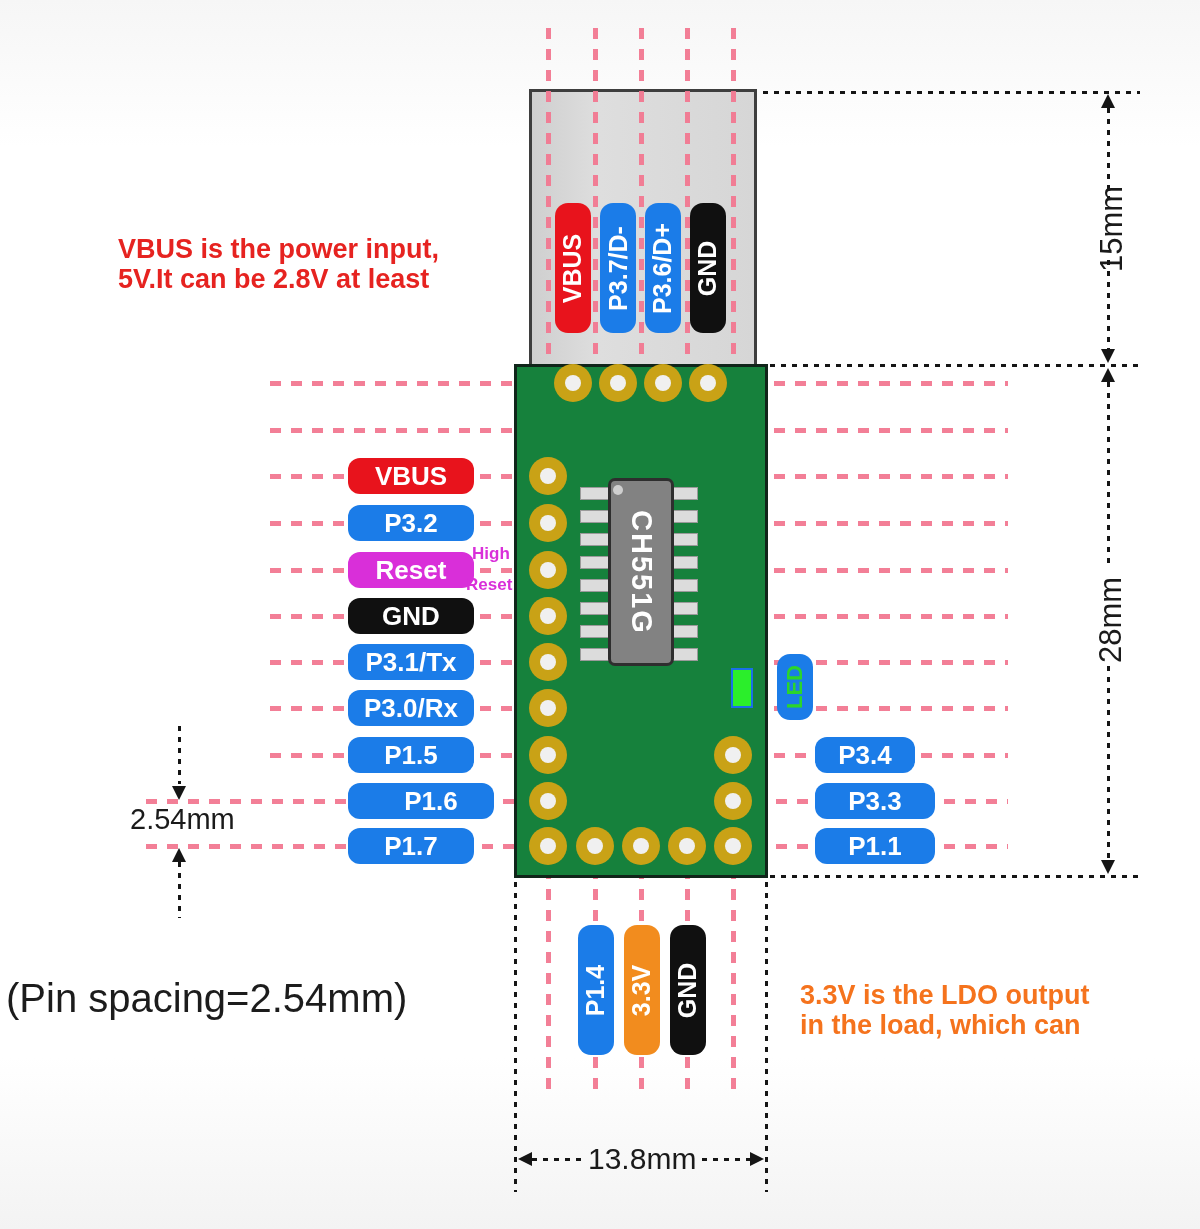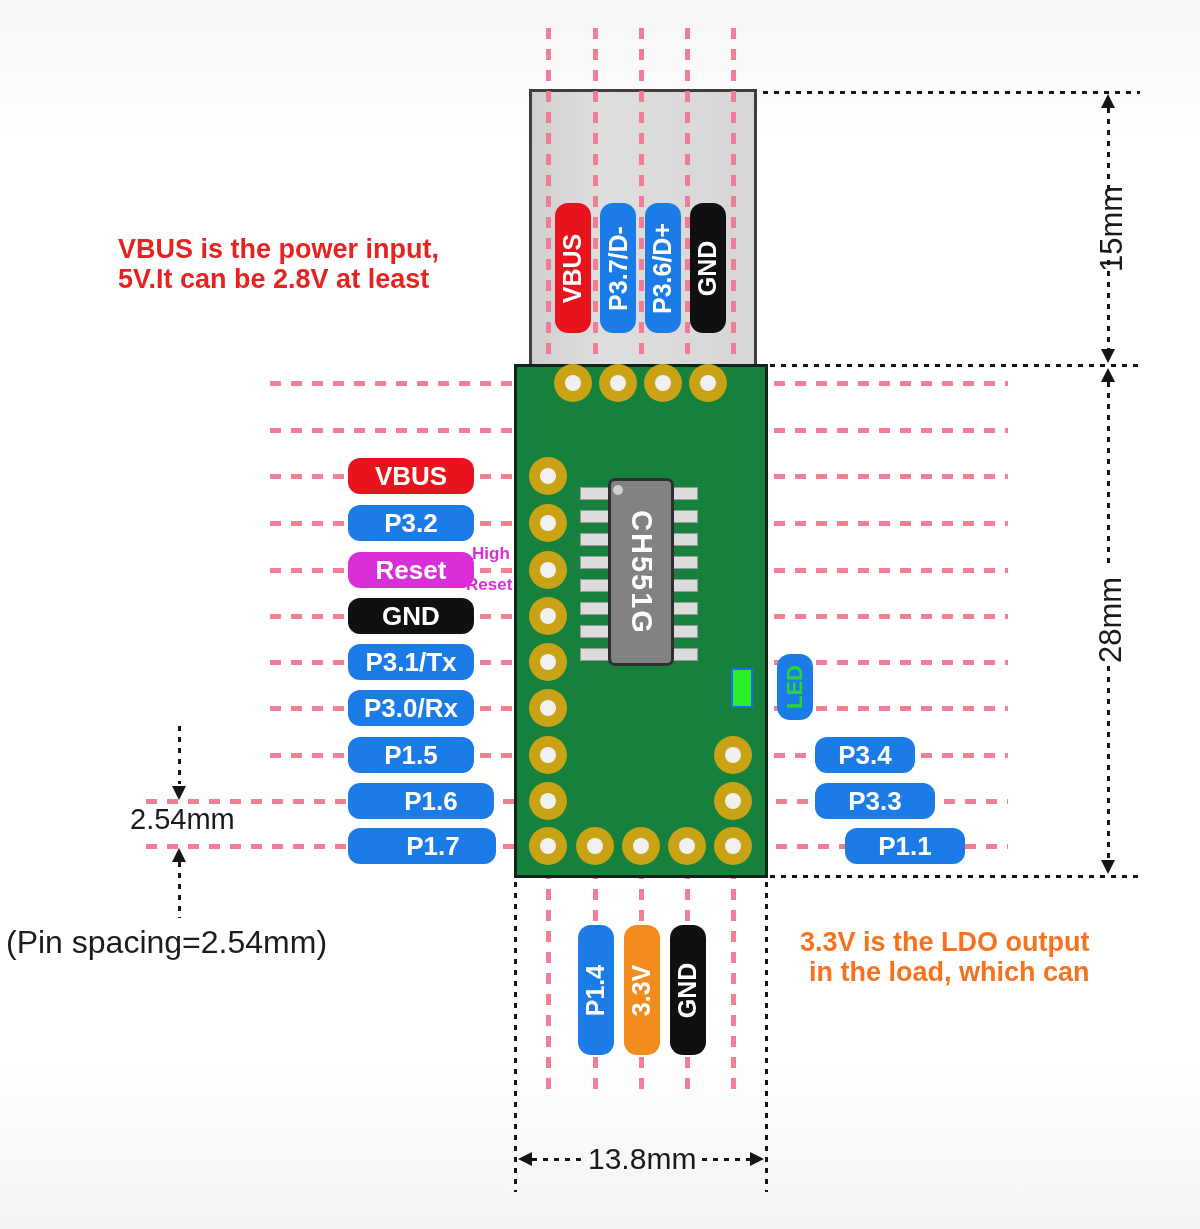--- a/index.html
+++ b/index.html
@@ -177,30 +177,30 @@
       </div>
       <div class="abs pill-h" style="left: 348px; top: 690px; width: 126px; height: 36px; background: rgb(27, 124, 232);">
         <span>P3.0/Rx</span>
       </div>
       <div class="abs pill-h" style="left: 348px; top: 737px; width: 126px; height: 36px; background: rgb(27, 124, 232);">
         <span>P1.5</span>
       </div>
       <div class="abs pill-h" style="left: 348px; top: 783px; width: 126px; height: 36px; background: rgb(27, 124, 232); padding-left: 20px;">
         <span>P1.6</span>
       </div>
-      <div class="abs pill-h" style="left: 348px; top: 828px; width: 126px; height: 36px; background: rgb(27, 124, 232); padding-left: 22px;">
+      <div class="abs pill-h" style="left: 348px; top: 828px; width: 126px; height: 36px; background: rgb(27, 124, 232);">
         <span>P1.7</span>
       </div>
       <div class="abs pill-h" style="left: 815px; top: 737px; width: 100px; height: 36px; background: rgb(27, 124, 232);">
         <span>P3.4</span>
       </div>
       <div class="abs pill-h" style="left: 815px; top: 783px; width: 120px; height: 36px; background: rgb(27, 124, 232);">
         <span>P3.3</span>
       </div>
-      <div class="abs pill-h" style="left: 815px; top: 828px; width: 120px; height: 36px; background: rgb(27, 124, 232); margin-left: 30px;">
+      <div class="abs pill-h" style="left: 815px; top: 828px; width: 120px; height: 36px; background: rgb(27, 124, 232);">
         <span>P1.1</span>
       </div>
       <div class="abs pill-v" style="left: 555px; top: 203px; width: 36px; height: 130px; background: rgb(232, 19, 28);">
         <span>VBUS</span>
       </div>
       <div class="abs pill-v" style="left: 600px; top: 203px; width: 36px; height: 130px; background: rgb(27, 124, 232);">
         <span>P3.7/D-</span>
       </div>
       <div class="abs pill-v" style="left: 645px; top: 203px; width: 36px; height: 130px; background: rgb(27, 124, 232);">
         <span>P3.6/D+</span>
@@ -219,25 +219,25 @@
       </div>
     </div>
 
   <div class="abs hint" style="left:472px;top:544px;color:#d92fd9;">High</div>
   <div class="abs hint" style="left:466px;top:575px;color:#d92fd9;">Reset</div>
 
   <div class="abs note" style="left:118px;top:234px;color:#e62320;">
     <div>VBUS is the power input,</div>
     <div>5V.It can be 2.8V at least</div>
   </div>
-  <div class="abs note" style="left:800px;top:927px;color:#f5731d;text-align:right;">
+  <div class="abs note" style="left:800px;top:980px;color:#f5731d;">
     <div>3.3V is the LDO output</div>
     <div>in the load, which can</div>
   </div>
-  <div class="abs" style="left:6px;top:924px;font-size:32px;color:#1c1c1c;white-space:nowrap;">(Pin spacing=2.54mm)</div>
+  <div class="abs" style="left:6px;top:976px;font-size:40px;color:#1c1c1c;white-space:nowrap;">(Pin spacing=2.54mm)</div>
 
   <div class="abs dot-h" style="left:763px;top:91px;width:377px;"></div>
   <div class="abs dot-h" style="left:770px;top:364px;width:370px;"></div>
   <div class="abs dot-h" style="left:770px;top:875px;width:370px;"></div>
   <div class="abs arr up" style="left:1101px;top:94px;"></div>
   <div class="abs dot-v" style="left:1107px;top:108px;height:90px;"></div>
   <div class="abs dim-text rot" style="left:1069px;top:211px;">15mm</div>
   <div class="abs dot-v" style="left:1107px;top:260px;height:90px;"></div>
   <div class="abs arr down" style="left:1101px;top:349px;"></div>
 

